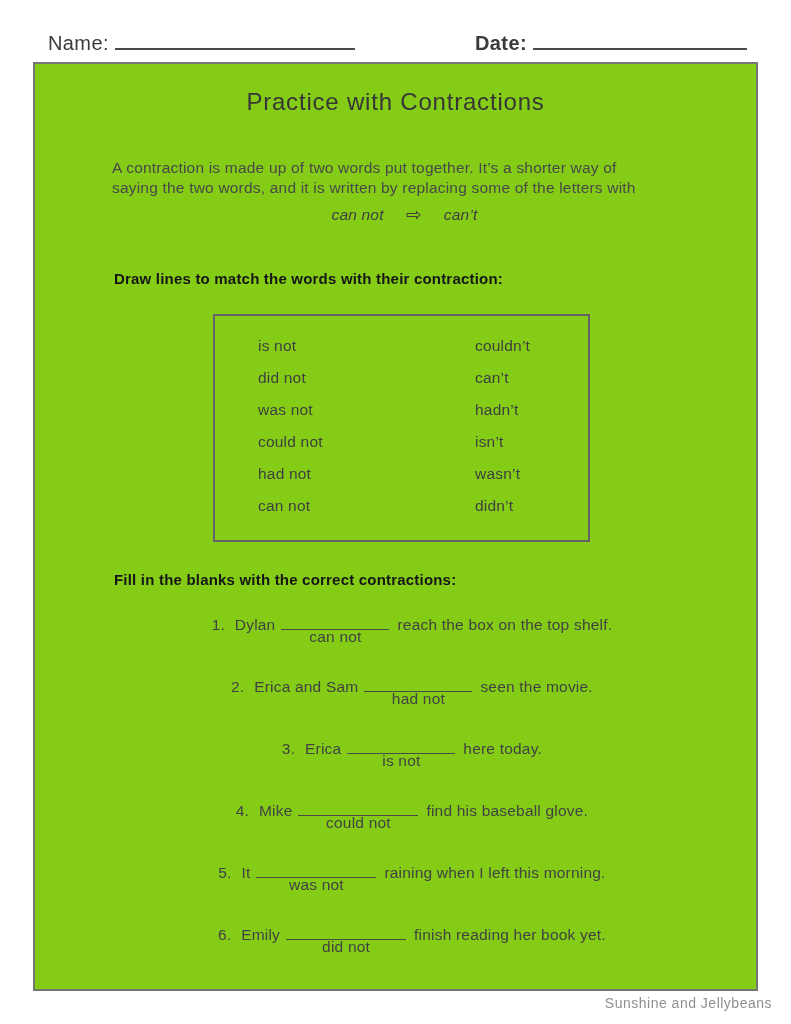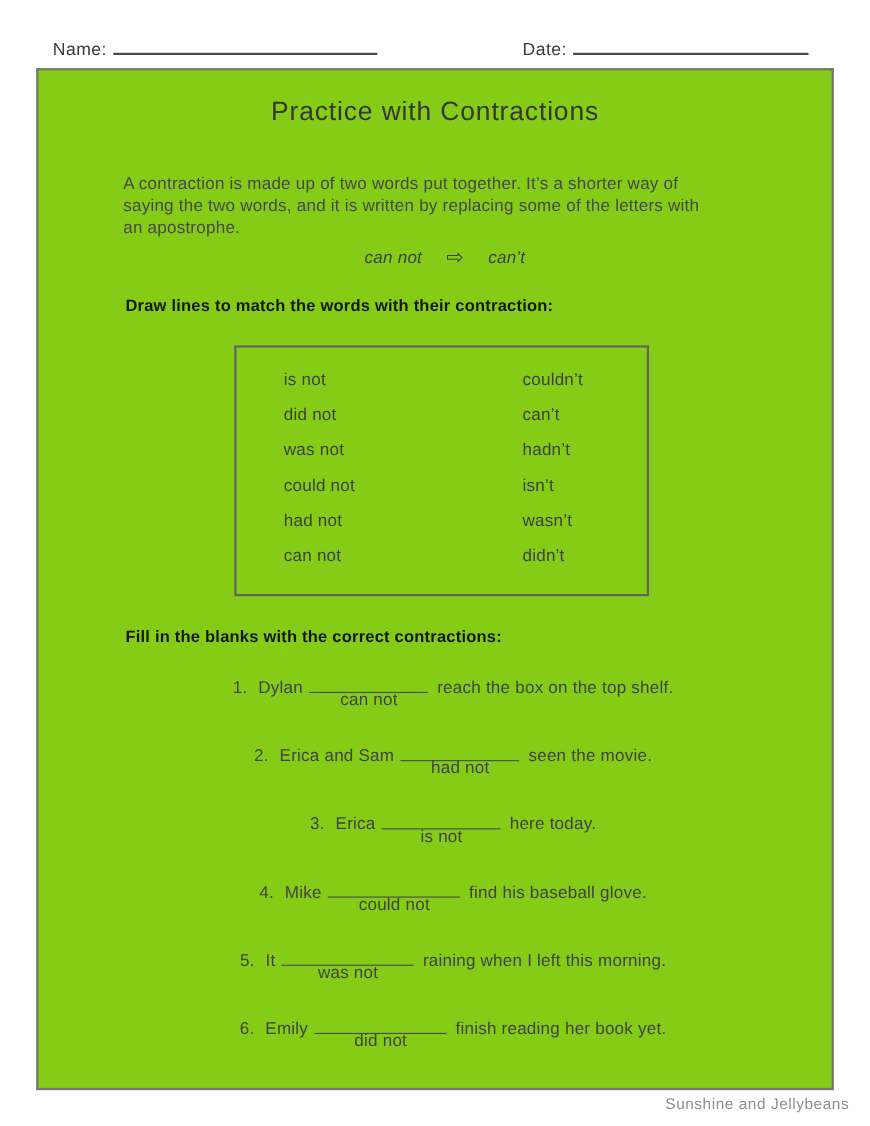--- a/index.html
+++ b/index.html
@@ -7,23 +7,23 @@
     position: relative;
     width: 791px;
     height: 1024px;
     background: #ffffff;
     font-family: "Liberation Sans", sans-serif;
     color: #434343;
     overflow: hidden;
   }
 
   
-  .hdr-field { position: absolute; top: 30px; font-size: 16px; color: #3b3b3b; letter-spacing: 0.4px; white-space: nowrap; }
+  .hdr-field { position: absolute; top: 30px; font-size: 20px; color: #3b3b3b; letter-spacing: 0.4px; white-space: nowrap; }
   .hdr-name { left: 48px; }
-  .hdr-date { left: 475px; }
+  .hdr-date { left: 475px; font-weight: bold; }
   .hdr-line { display: inline-block; height: 18px; border-bottom: 2px solid #4a4a4a; margin-left: 6px; vertical-align: baseline; }
   .hdr-name .hdr-line { width: 240px; }
   .hdr-date .hdr-line { width: 214px; }
 
   
   .sheet {
     position: absolute;
     left: 33px; top: 62px;
     width: 721px; height: 925px;
     border: 2px solid #757575;
@@ -99,21 +99,20 @@
     <span>Date:</span><span class="hdr-line"></span>
   </div>
 
   <div class="sheet">
 
     <div class="title">Practice with Contractions</div>
 
     <div class="intro">
       <div class="intro-line">A contraction is made up of two words put together.  It’s a shorter way of</div>
       <div class="intro-line">saying the two words, and it is written by replacing some of the letters with</div>
-      <div class="intro-line">an apostrophe.</div>
       <div class="example">
         <span>can not</span><span class="arrow">⇨</span><span>can’t</span>
       </div>
     </div>
 
     <div class="sec-heading match-heading">Draw lines to match the words with their contraction:</div>
 
     <div class="match-box">
       <div class="match-grid">
         <span>is not</span>

